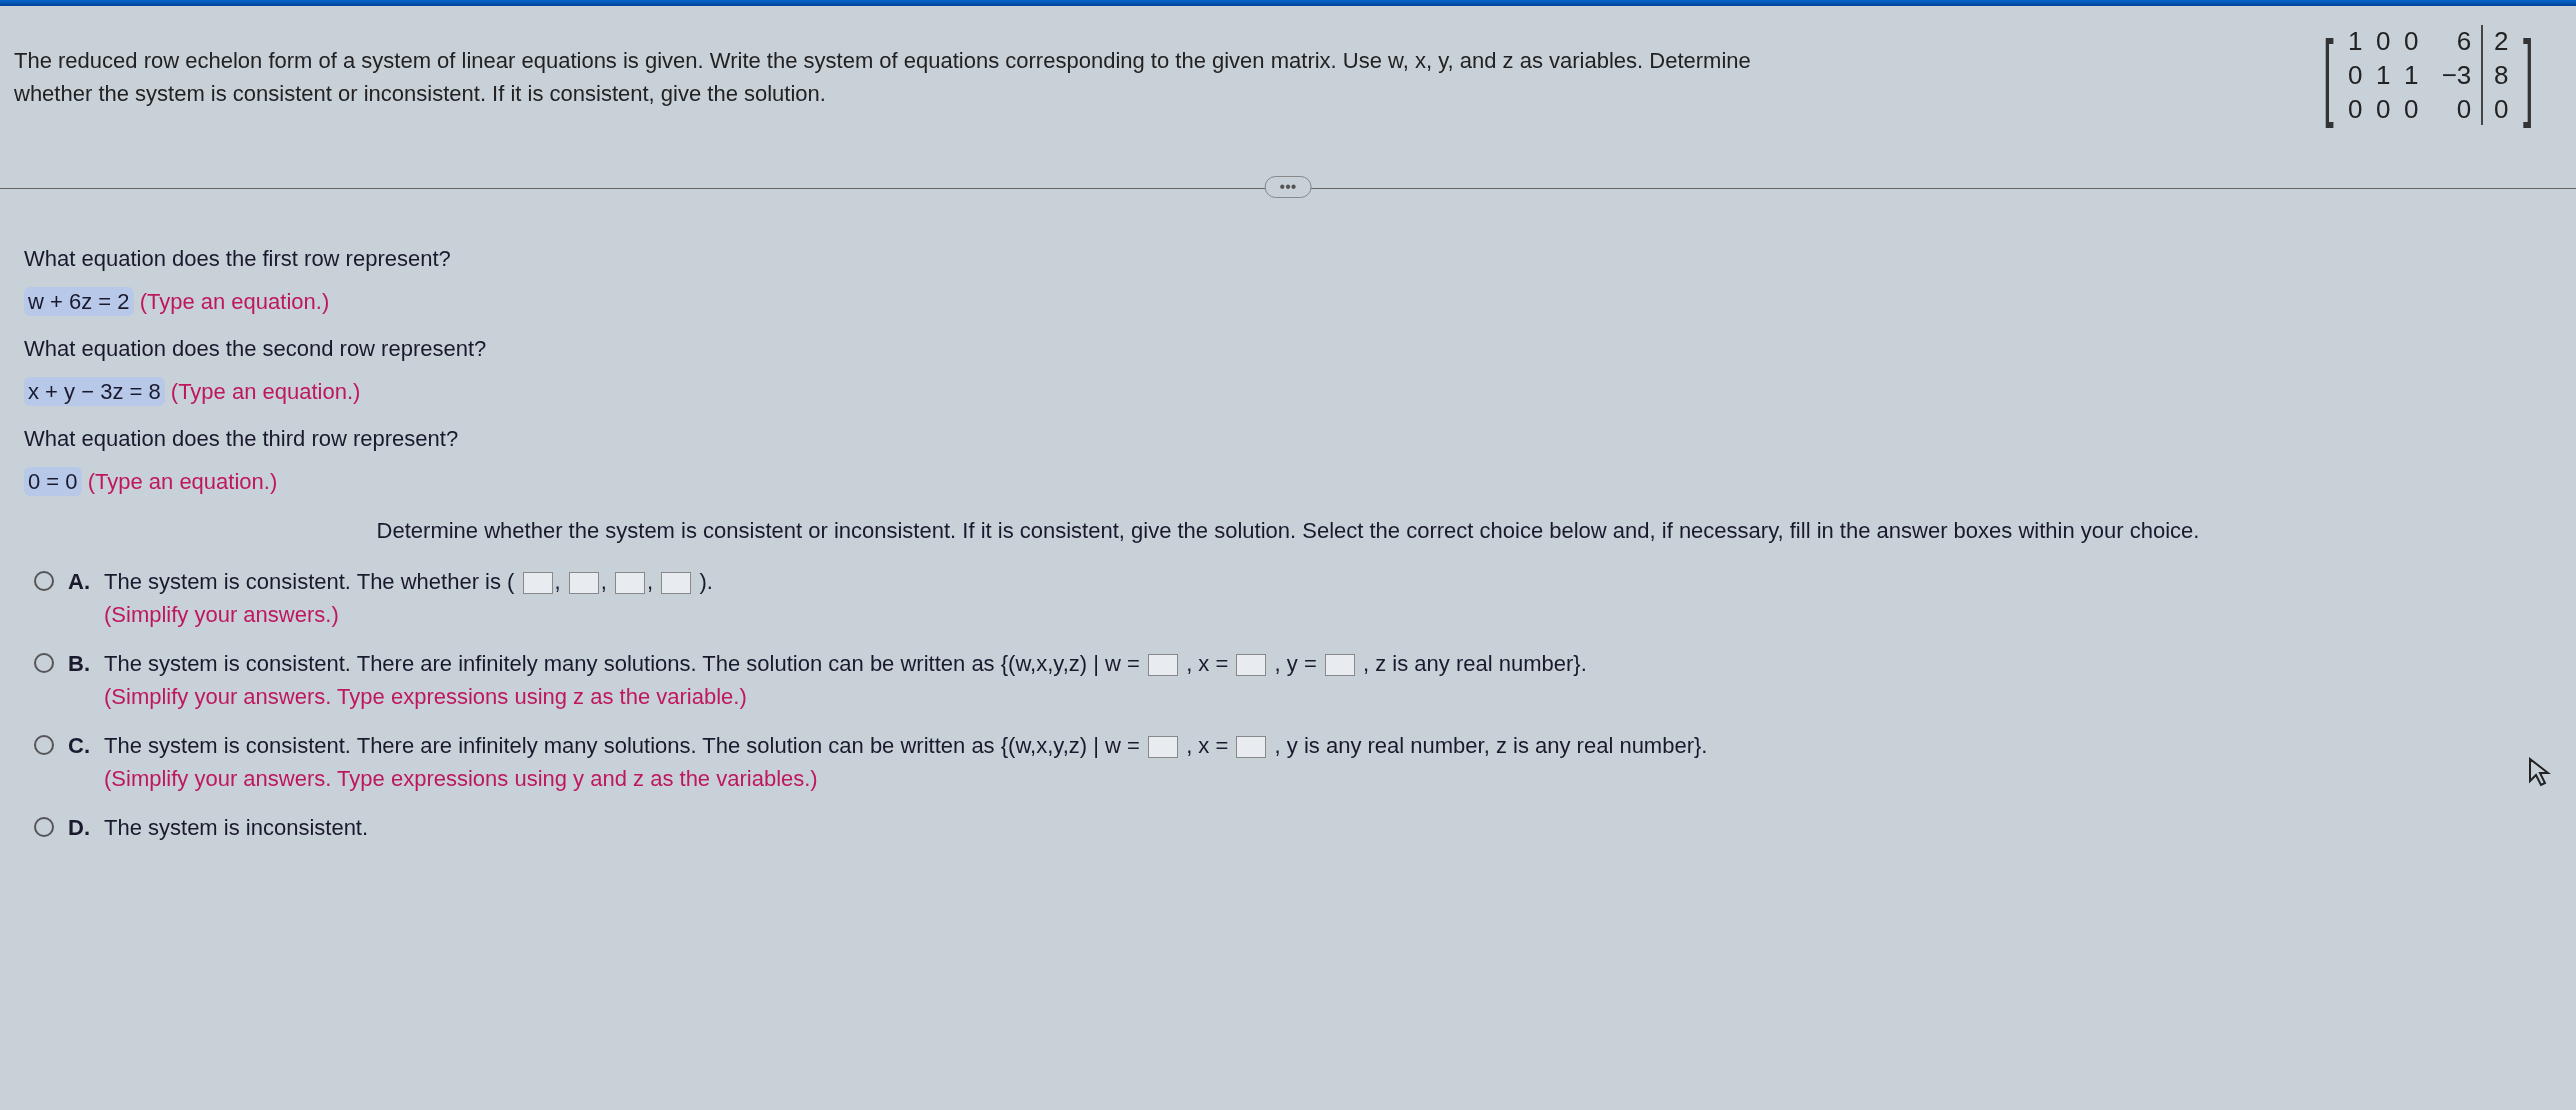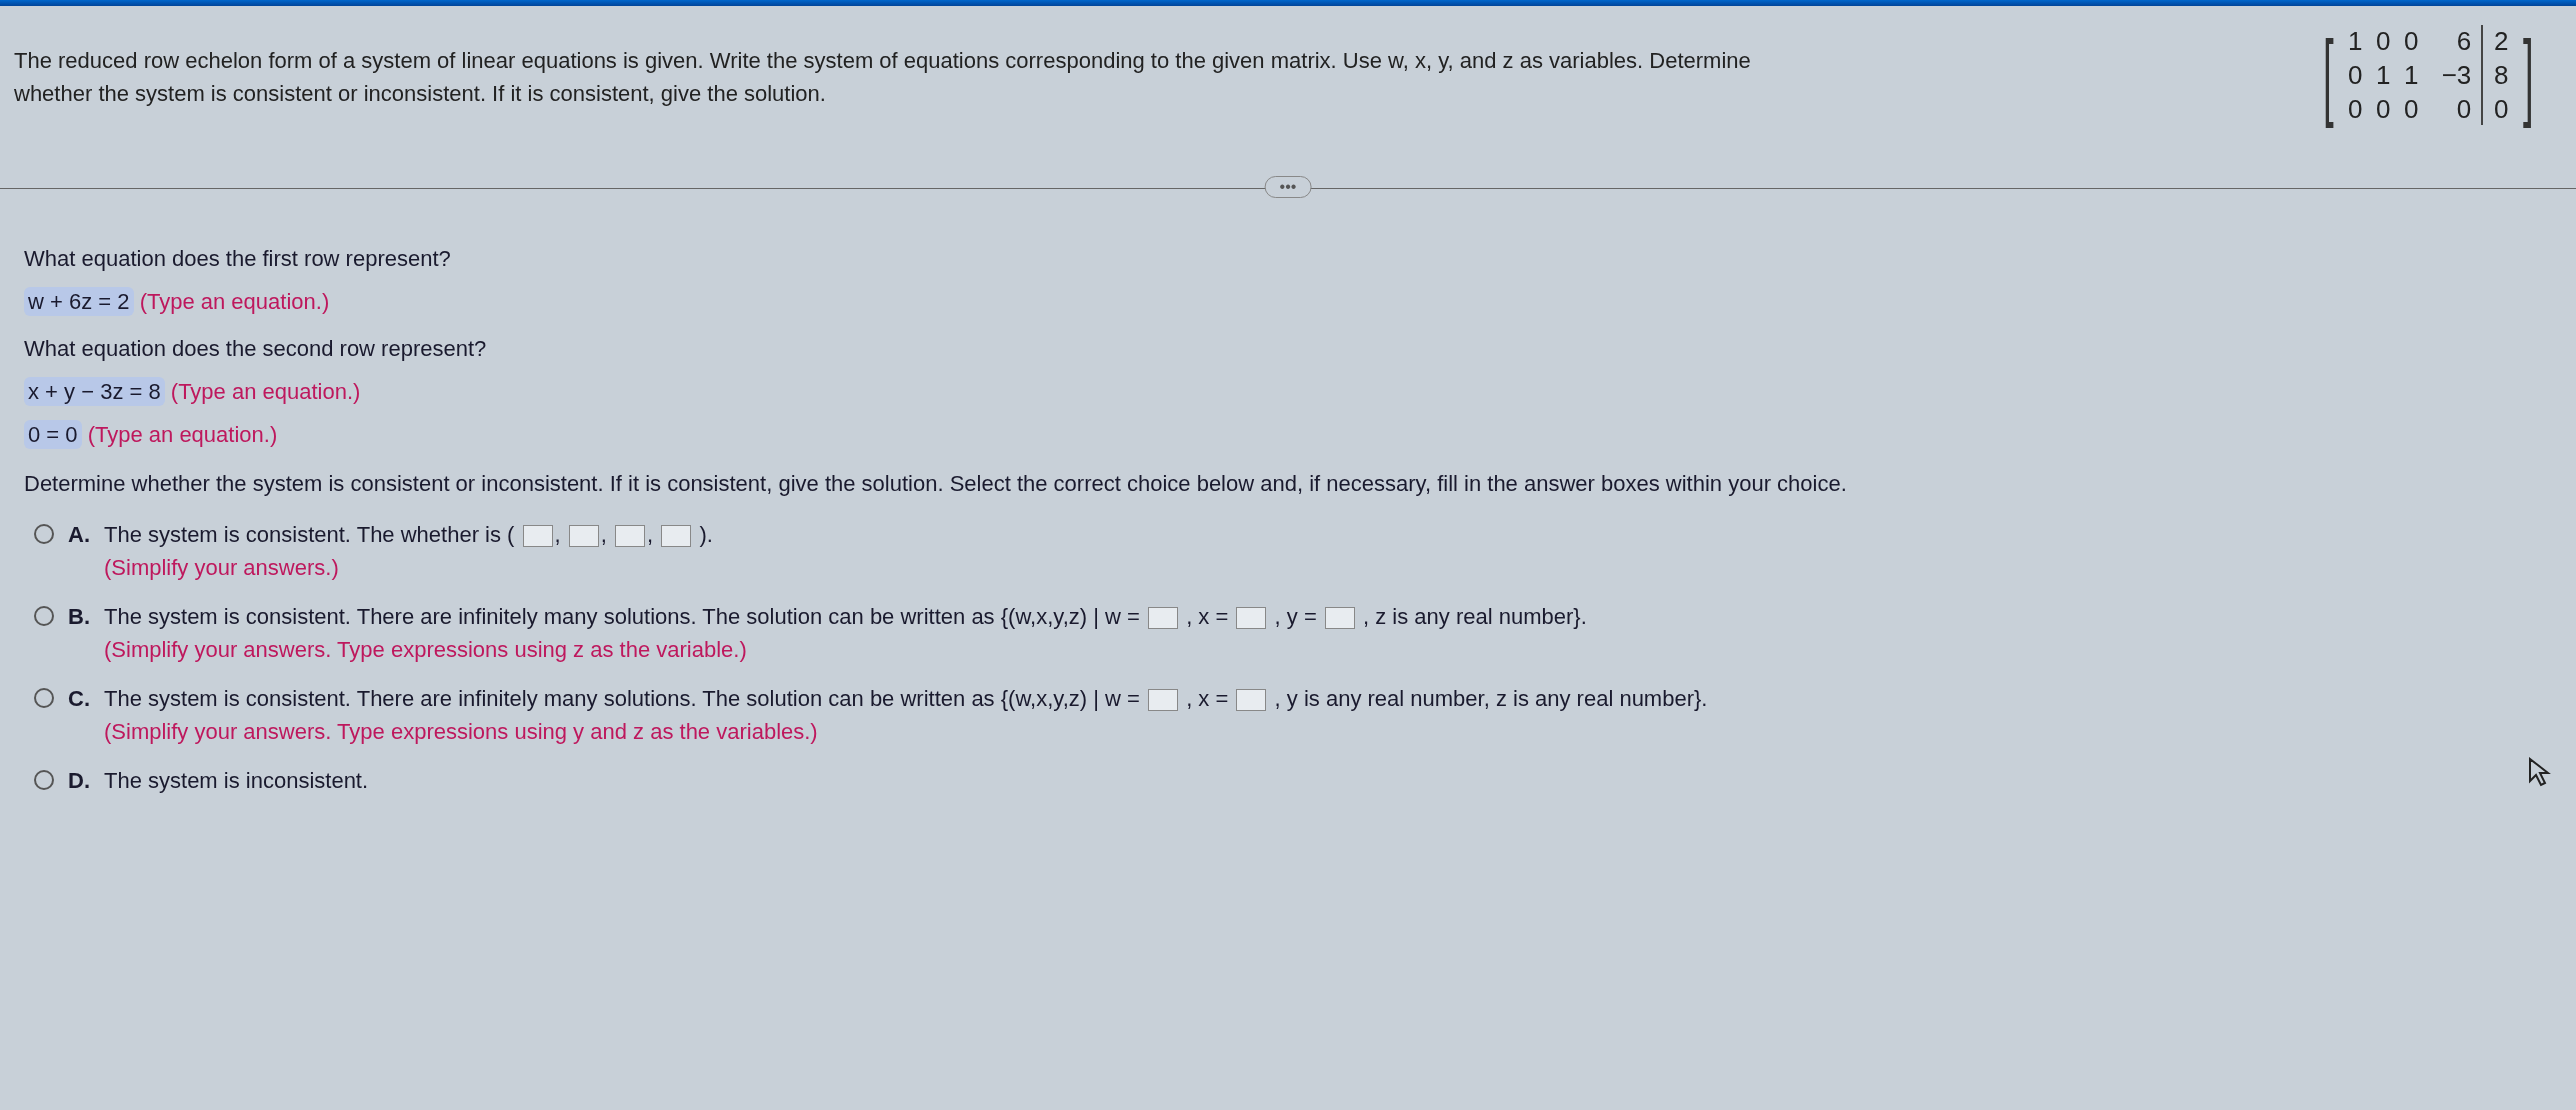--- a/index.html
+++ b/index.html
@@ -123,20 +123,21 @@
       background: #b8c8e8;
       padding: 2px 4px;
       border-radius: 6px;
     }
     .hint {
       color: #be185d;
     }
     .choice-prompt {
       margin-top: 16px;
       margin-bottom: 18px;
+      text-align: center;
     }
     .choice-row {
       display: flex;
       align-items: flex-start;
       margin-bottom: 16px;
       padding-left: 10px;
     }
     .radio {
       width: 20px;
       height: 20px;
@@ -231,20 +232,21 @@
     <span class="answered">w + 6z = 2</span>
     <span class="hint">(Type an equation.)</span>
   </div>
 
   <div class="prompt-line">What equation does the second row represent?</div>
   <div class="answer-line">
     <span class="answered">x + y − 3z = 8</span>
     <span class="hint">(Type an equation.)</span>
   </div>
 
+  <div class="prompt-line">What equation does the third row represent?</div>
   <div class="answer-line">
     <span class="answered">0 = 0</span>
     <span class="hint">(Type an equation.)</span>
   </div>
 
   <div class="choice-prompt">Determine whether the system is consistent or inconsistent. If it is consistent, give the solution. Select the correct choice below and, if necessary, fill in the answer boxes within your choice.</div>
 
   <div class="choice-row">
     <div class="radio"></div>
     <div class="choice-letter">A.</div>

